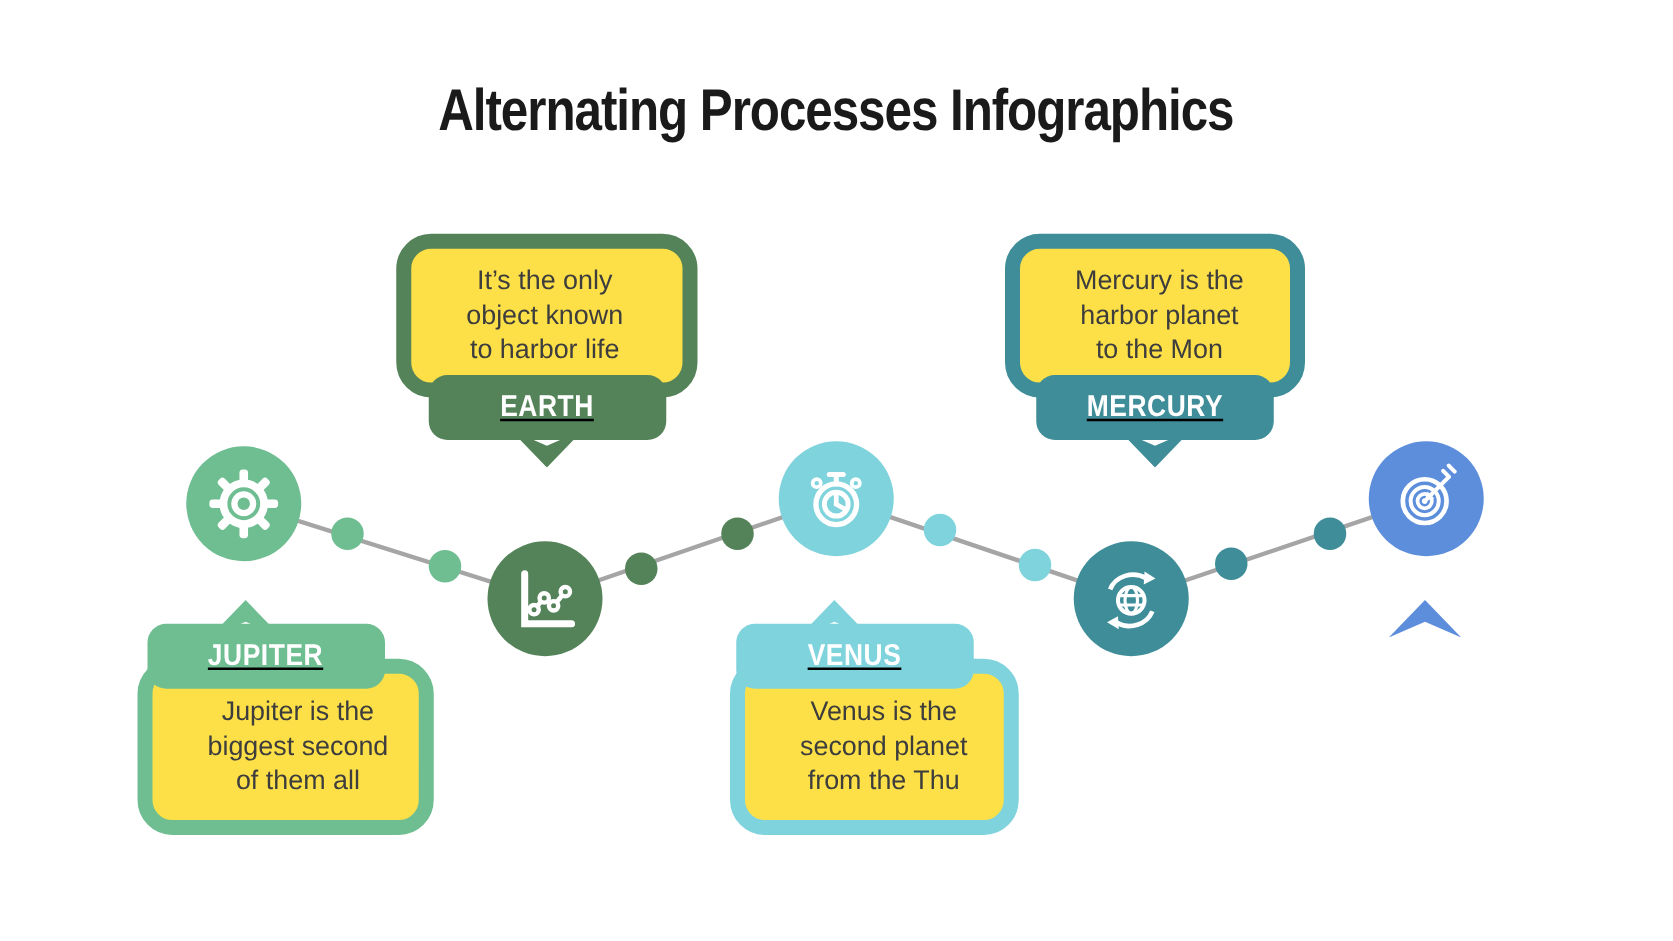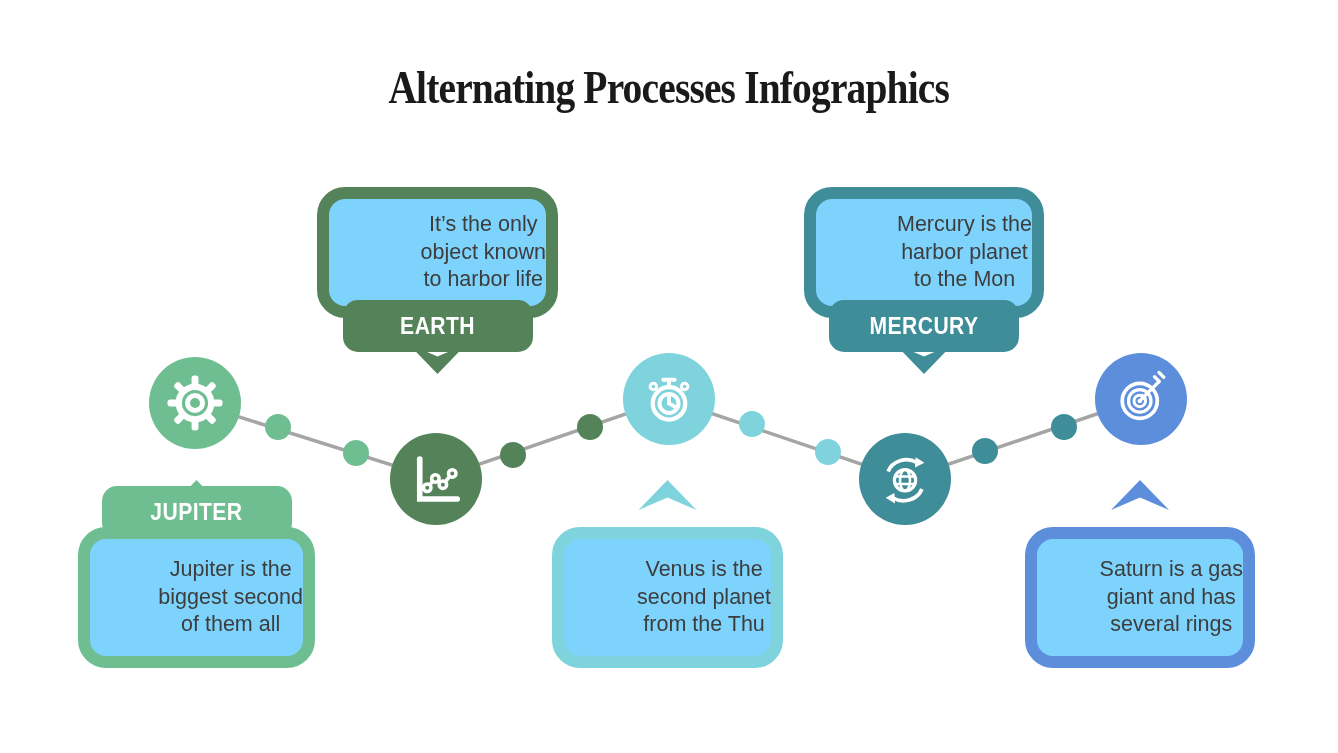--- a/index.html
+++ b/index.html
@@ -16,21 +16,20 @@
   }
 
   
   .title {
     position: absolute;
     top: 60px;
     left: 0;
     width: 100%;
     text-align: center;
     z-index: 5;
-    font-family: Liberation Serif, serif;
   }
   .title span {
     display: inline-block;
     font-size: 47px;
     font-weight: 700;
     color: #1a1a1a;
     letter-spacing: -1px;
     transform: scaleX(0.84);
     transform-origin: center;
     white-space: nowrap;
@@ -70,41 +69,43 @@
 
   
   .callout {
     position: absolute;
     z-index: 4;
   }
   .callout .box {
     position: absolute;
     left: 0;
     width: 100%;
-    background: #7dd3fc;
+    background: #fde047;
     border: 12px solid var(--c);
     border-radius: 28px;
     display: flex;
     align-items: center;
-    justify-content: flex-end;
+    justify-content: flex-start;
     text-align: center;
     z-index: 2;
+    padding-left: 44px;
   }
   .callout .tab {
     position: absolute;
     left: 50%;
     transform: translateX(-50%);
     width: 190px;
     height: 52px;
     background: var(--c);
     border-radius: 15px;
     display: flex;
     align-items: center;
     justify-content: center;
     z-index: 3;
+    text-decoration: underline;
   }
   .callout .tab span {
     display: inline-block;
     font-size: 24px;
     font-weight: 700;
     color: #ffffff;
     letter-spacing: 0.5px;
     transform: scaleX(0.88);
     white-space: nowrap;
   }
@@ -114,22 +115,22 @@
     transform: translateX(-50%);
     width: 58px;
     height: 30px;
     background: var(--c);
     z-index: 1;
   }
   .callout.below .pointer {
     top: 0;
     clip-path: polygon(50% 0%, 100% 100%, 50% 58%, 0% 100%);
   }
-  .callout.below .tab { top: 6px; }
-  .callout.below .box { top: 47px; height: 141px; }
+  .callout.below .tab { top: 19px; margin-left: 16px; }
+  .callout.below .box { top: 47px; height: 141px; margin-left: 32px; }
   .callout.above .box { top: 0; height: 131px; }
   .callout.above .tab { top: 113px; }
   .callout.above .pointer {
     top: 157px;
     clip-path: polygon(0% 0%, 50% 42%, 100% 0%, 50% 100%);
   }
   .desc {
     font-size: 21.5px;
     line-height: 1.3;
     color: #3d3d3d;
@@ -253,20 +254,23 @@
       </div>
     </div>
     <div class="tab">
       <span>EARTH</span>
     </div>
     <div class="pointer"></div>
   </div>
 
   <div class="callout below" style="left: 552px; top: 480px; width: 231px; height: 188px; --c: #7FD3DC;">
     <div class="pointer"></div>
+    <div class="tab">
+      <span>VENUS</span>
+    </div>
     <div class="box">
       <div class="desc">
         <div>Venus is the</div>
         <div>second planet</div>
         <div>from the Thu</div>
       </div>
     </div>
   </div>
 
   <div class="callout above" style="left: 804px; top: 187px; width: 240px; height: 187px; --c: #3E8D99;">
@@ -278,22 +282,15 @@
       </div>
     </div>
     <div class="tab">
       <span>MERCURY</span>
     </div>
     <div class="pointer"></div>
   </div>
 
   <div class="callout below" style="left: 1025px; top: 480px; width: 230px; height: 188px; --c: #5D8EDC;">
     <div class="pointer"></div>
-    <div class="box">
-      <div class="desc">
-        <div>Saturn is a gas</div>
-        <div>giant and has</div>
-        <div>several rings</div>
-      </div>
-    </div>
   </div>
 
 </div>
 
 </body></html>

